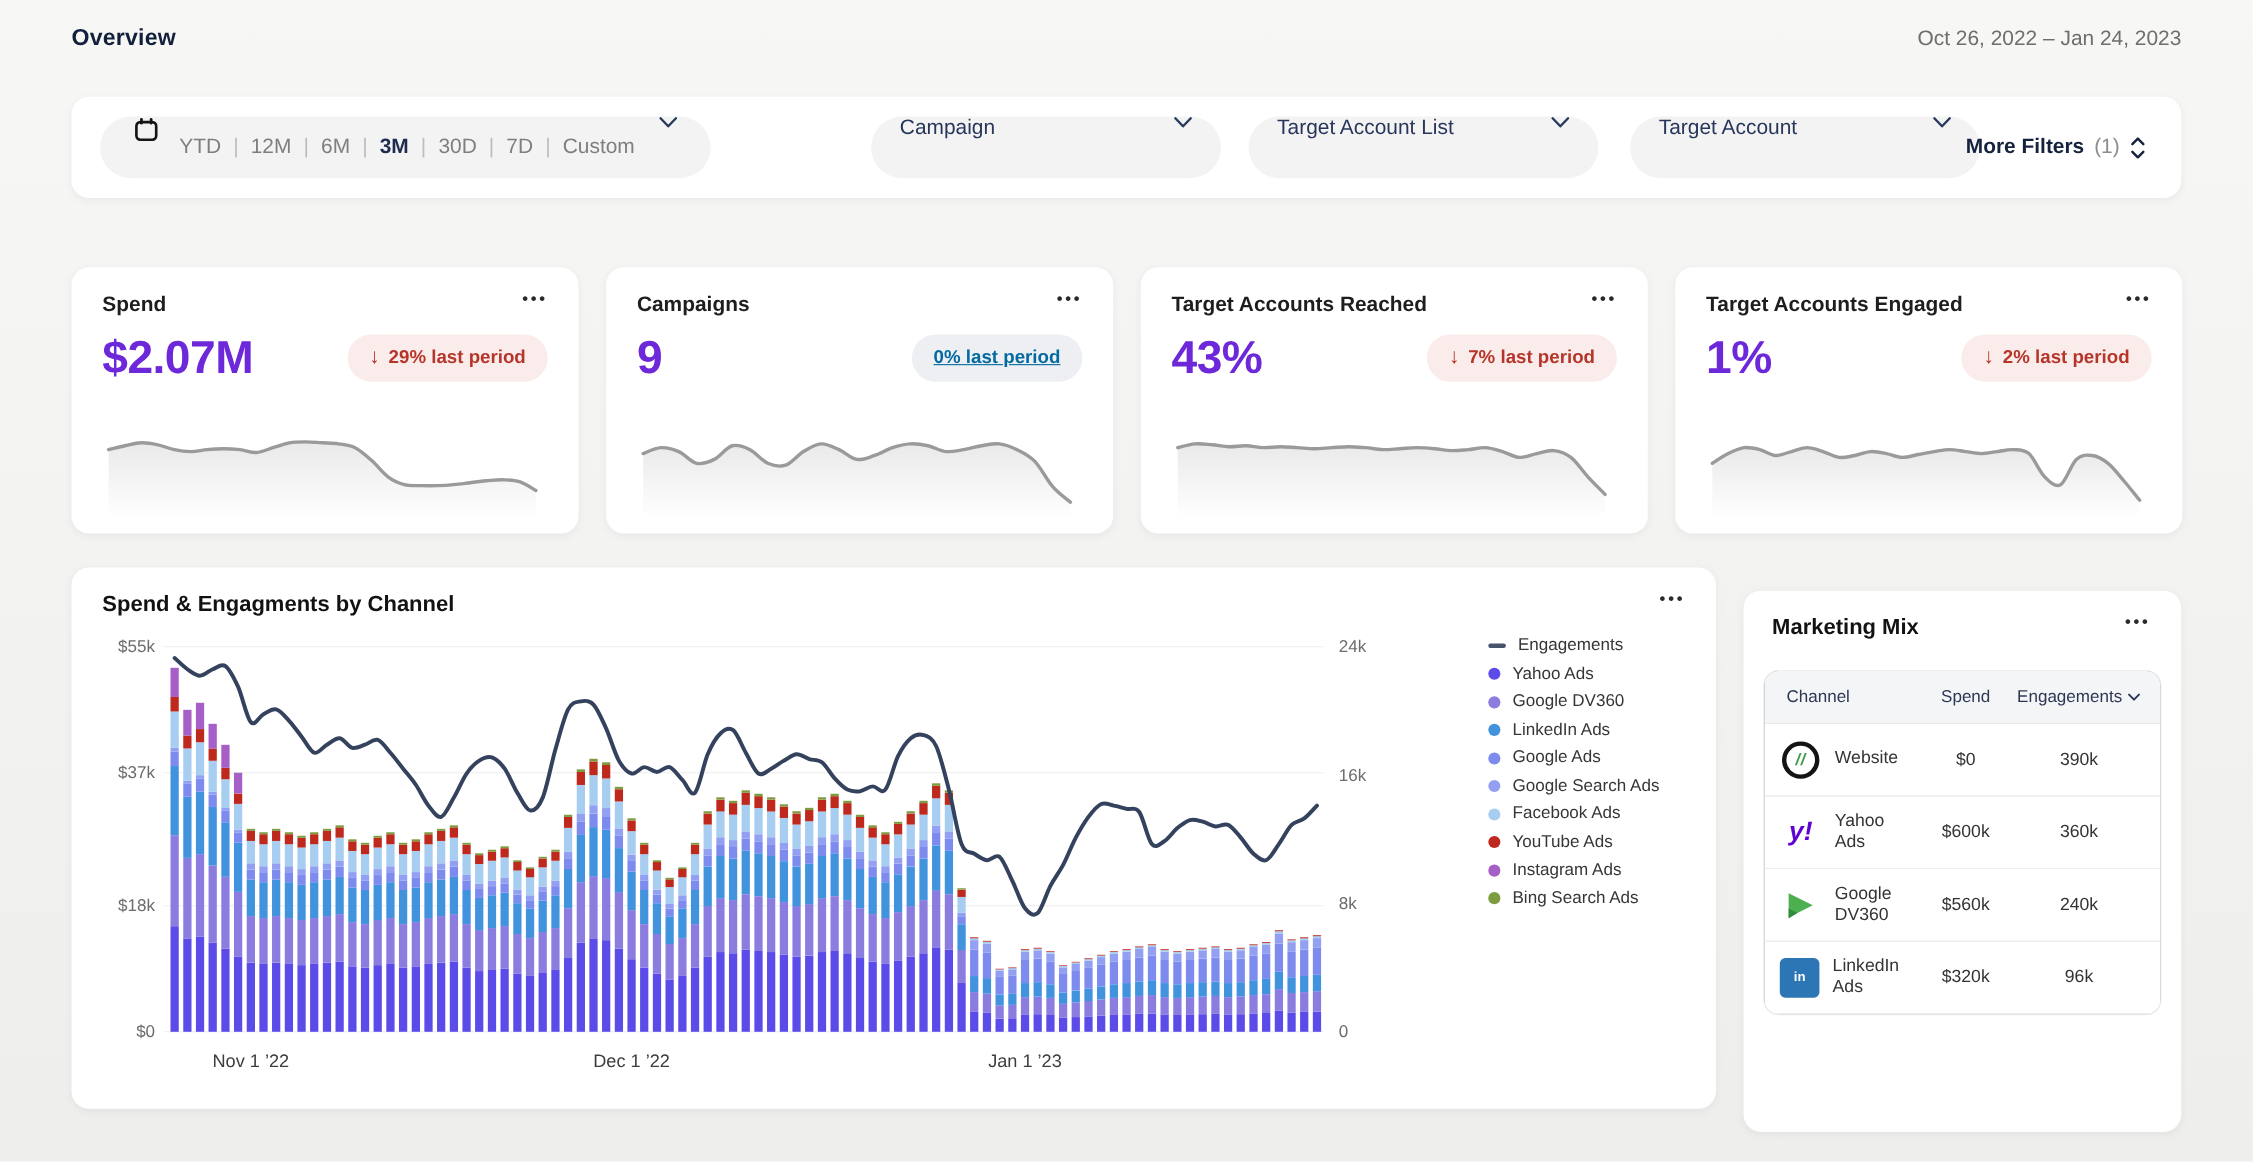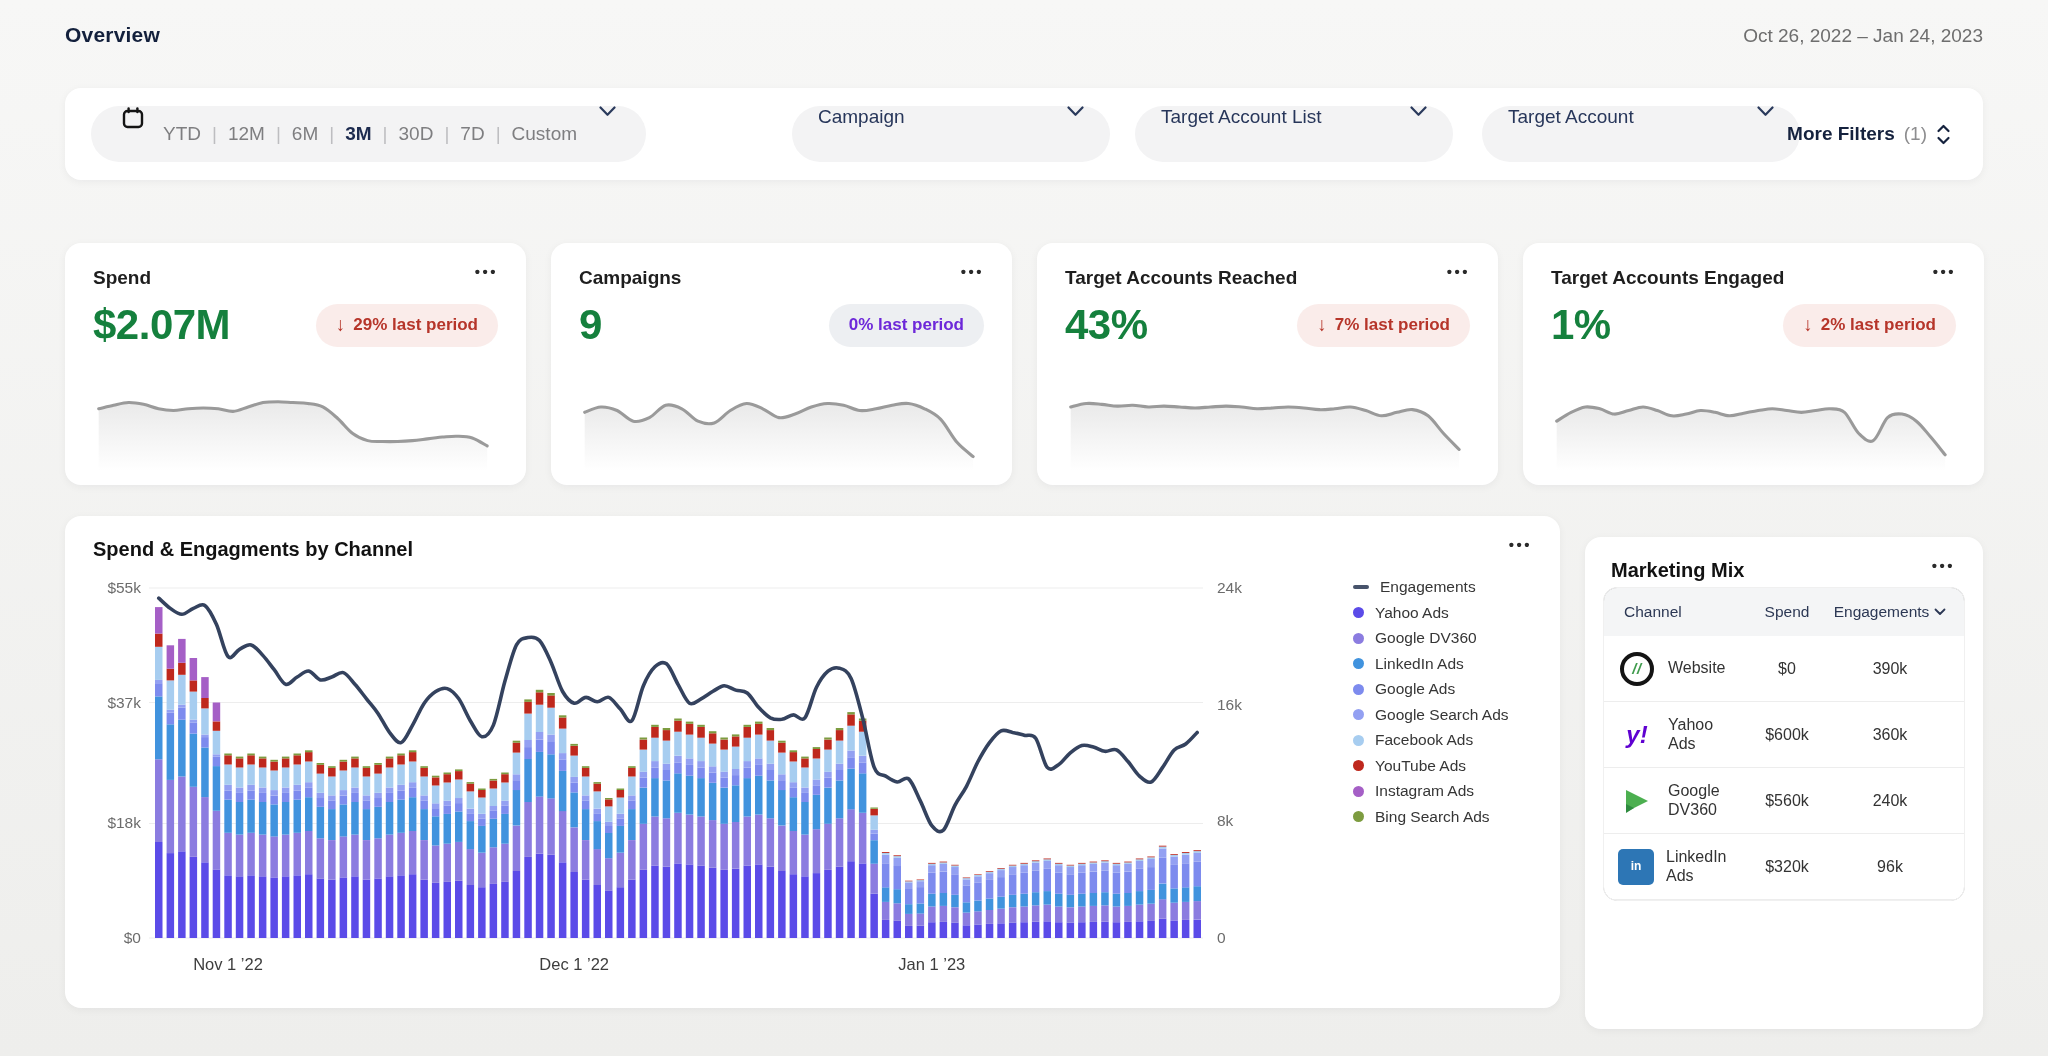--- a/index.html
+++ b/index.html
@@ -28,40 +28,40 @@
   #more-filters { position:absolute; right:32px; top:0; height:92px; display:flex; align-items:center; gap:9px; cursor:pointer; }
   #more-filters .mf-label { font-size:19px; font-weight:700; color:#15223e; }
   #more-filters .mf-count { font-size:19px; color:#8d8d8f; }
 
   
   .kpi { top:243px; width:461px; height:242px; padding:24px 28px; }
   .kpi-head { display:flex; justify-content:space-between; align-items:flex-start; }
   .kpi-title { font-size:19px; font-weight:600; color:#1e1e1e; }
   .menu-dots { font-size:15px; letter-spacing:2.5px; color:#2a2a2a; font-weight:700; cursor:pointer; line-height:10px; }
   .kpi-valrow { display:flex; align-items:center; margin-top:12px; }
-  .kpi-value { font-size:42px; font-weight:800; color:#15803d; letter-spacing:-.5px; }
+  .kpi-value { font-size:42px; font-weight:800; color:#6d28d9; letter-spacing:-.5px; }
   .badge { margin-left:auto; height:43px; border-radius:22px; padding:0 20px; font-size:17px; font-weight:600; display:inline-flex; align-items:center; gap:8px; }
   .badge.negative { background:#faecea; color:#b6352a; }
-  .badge.neutral  { background:#edeff2; color:#6d28d9; }
+  .badge.neutral  { background:#edeff2; color:#0369a1;text-decoration:underline; }
   .kpi-spark { position:absolute; left:26px; right:26px; bottom:14px; height:100px; }
 
   
   #chart-card { left:65px; top:516px; width:1495px; height:492px; }
   .card-title { position:absolute; left:28px; top:22px; font-size:20px; font-weight:700; color:#121212; }
   .card-menu  { position:absolute; right:28px; top:24px; }
   #main-chart { position:absolute; left:18px; top:52px; }
   svg text { font-family:"Liberation Sans",sans-serif; }
   #legend { position:absolute; left:1288px; top:62px; display:flex; flex-direction:column; gap:7.5px; }
   .legend-item { display:flex; align-items:center; gap:11px; font-size:15.5px; color:#363636; cursor:pointer; }
   .legend-dot { width:11px; height:11px; border-radius:50%; flex:0 0 11px; }
   .legend-line { width:16px; height:3.5px; border-radius:2px; background:#47536b; flex:0 0 16px; }
 
   
   #mix-card { left:1585px; top:537px; width:398px; height:492px; }
-  #mix-table { position:absolute; left:18px; right:18px; top:50px; border-radius:14px; overflow:hidden; border:1px solid #f0f0f0; background:#a3a3a3; }
+  #mix-table { position:absolute; left:18px; right:18px; top:72px; border-radius:14px; overflow:hidden; border:1px solid #f0f0f0; background:#a3a3a3; }
   .mix-header { display:grid; grid-template-columns:1fr 86px 120px; background:#f4f5f6; height:48px; align-items:center; padding:0 14px; font-size:15.5px; color:#2c3854; font-weight:500; }
   .mix-header .col-eng { display:flex; align-items:center; justify-content:center; gap:5px; cursor:pointer; }
   .mix-row { display:grid; grid-template-columns:1fr 86px 120px; min-height:66px; align-items:center; padding:0 14px; border-bottom:1px solid #ededed; font-size:16px; color:#333; background:#fff; }
   .mix-chan { display:flex; align-items:center; gap:12px; line-height:1.15; }
   .mix-num { text-align:center; }
   .mix-total { display:grid; grid-template-columns:1fr 96px 120px; height:52px; align-items:center; padding:0 14px; border-top:2px solid #32415e; font-size:16.5px; font-weight:700; color:#1d2a47; background:#fff; }
   .mix-total .mix-num { font-weight:700; }
   .mix-ic { width:38px; height:38px; display:flex; align-items:center; justify-content:center; flex:0 0 38px; }
   .ic-website { width:34px; height:34px; flex-basis:34px; margin:0 2px; border:4px solid #141414; border-radius:50%; font-style:italic; font-weight:800; color:#3f9b4c; font-size:15px; letter-spacing:.5px; display:flex; align-items:center; justify-content:center; }
   .ic-yahoo { color:#5f01d1; font-weight:800; font-size:24px; font-style:italic; }

